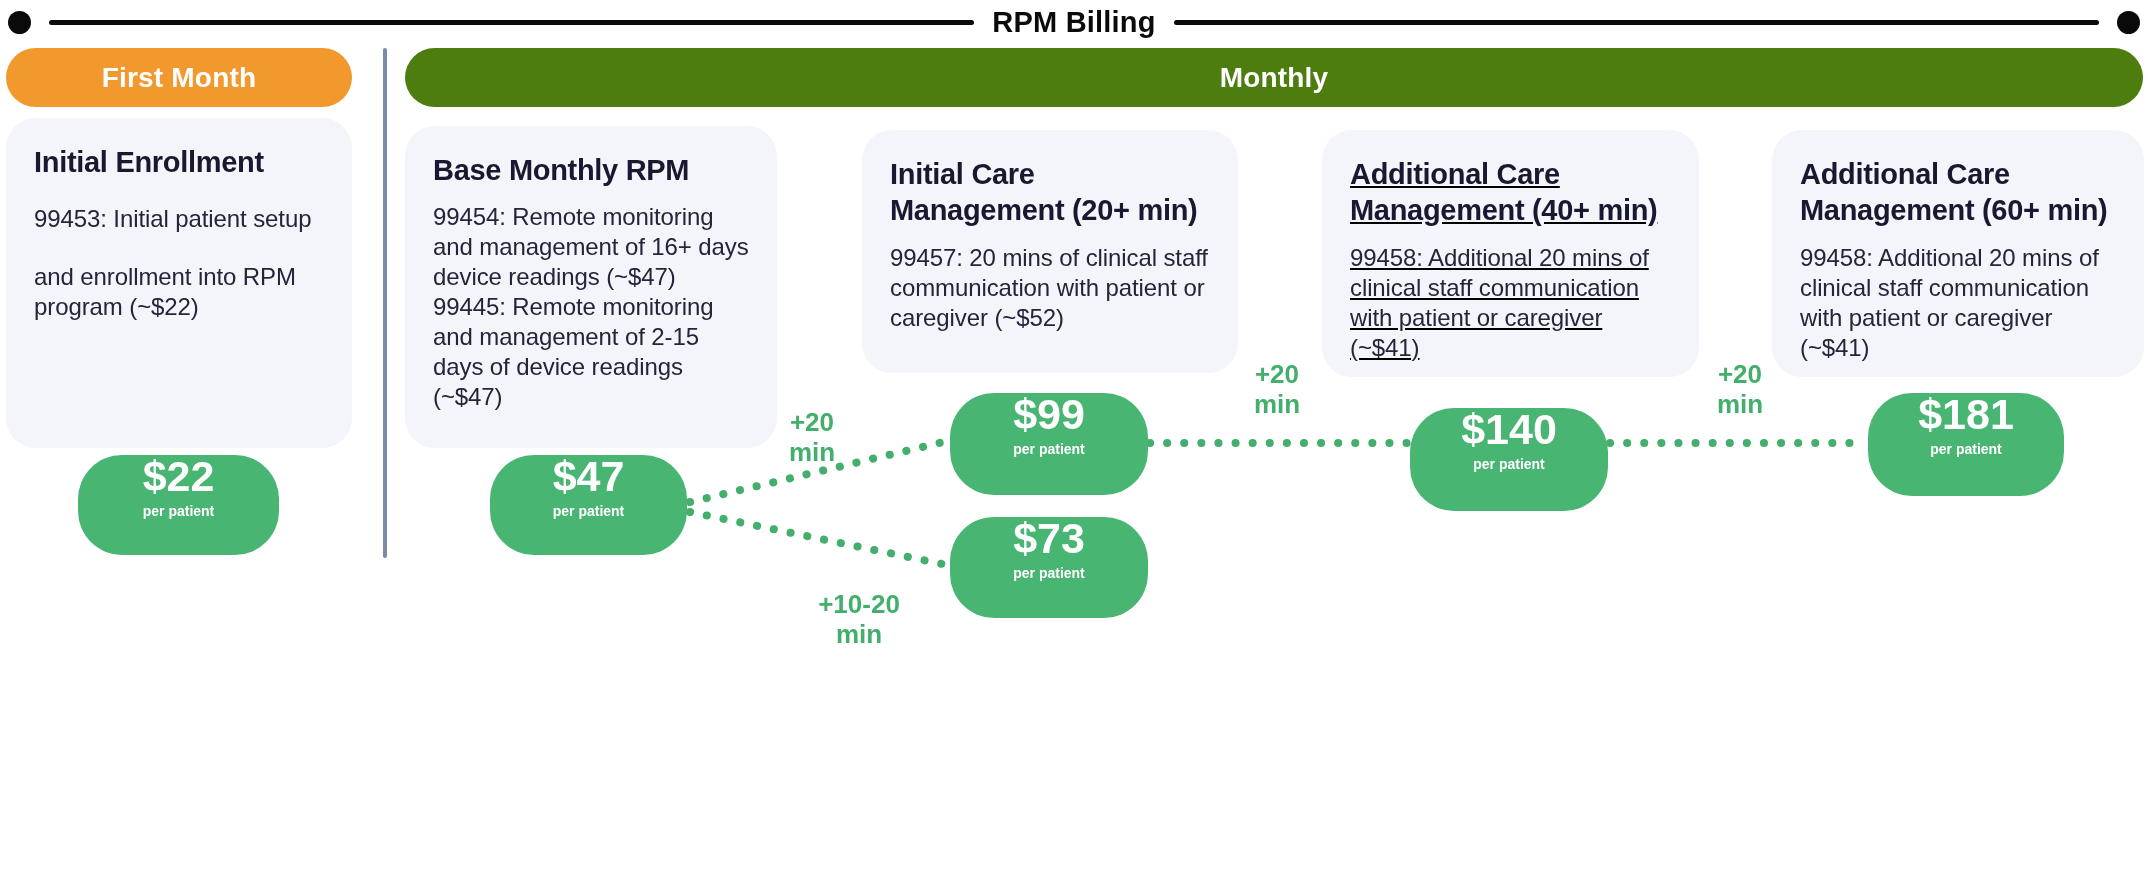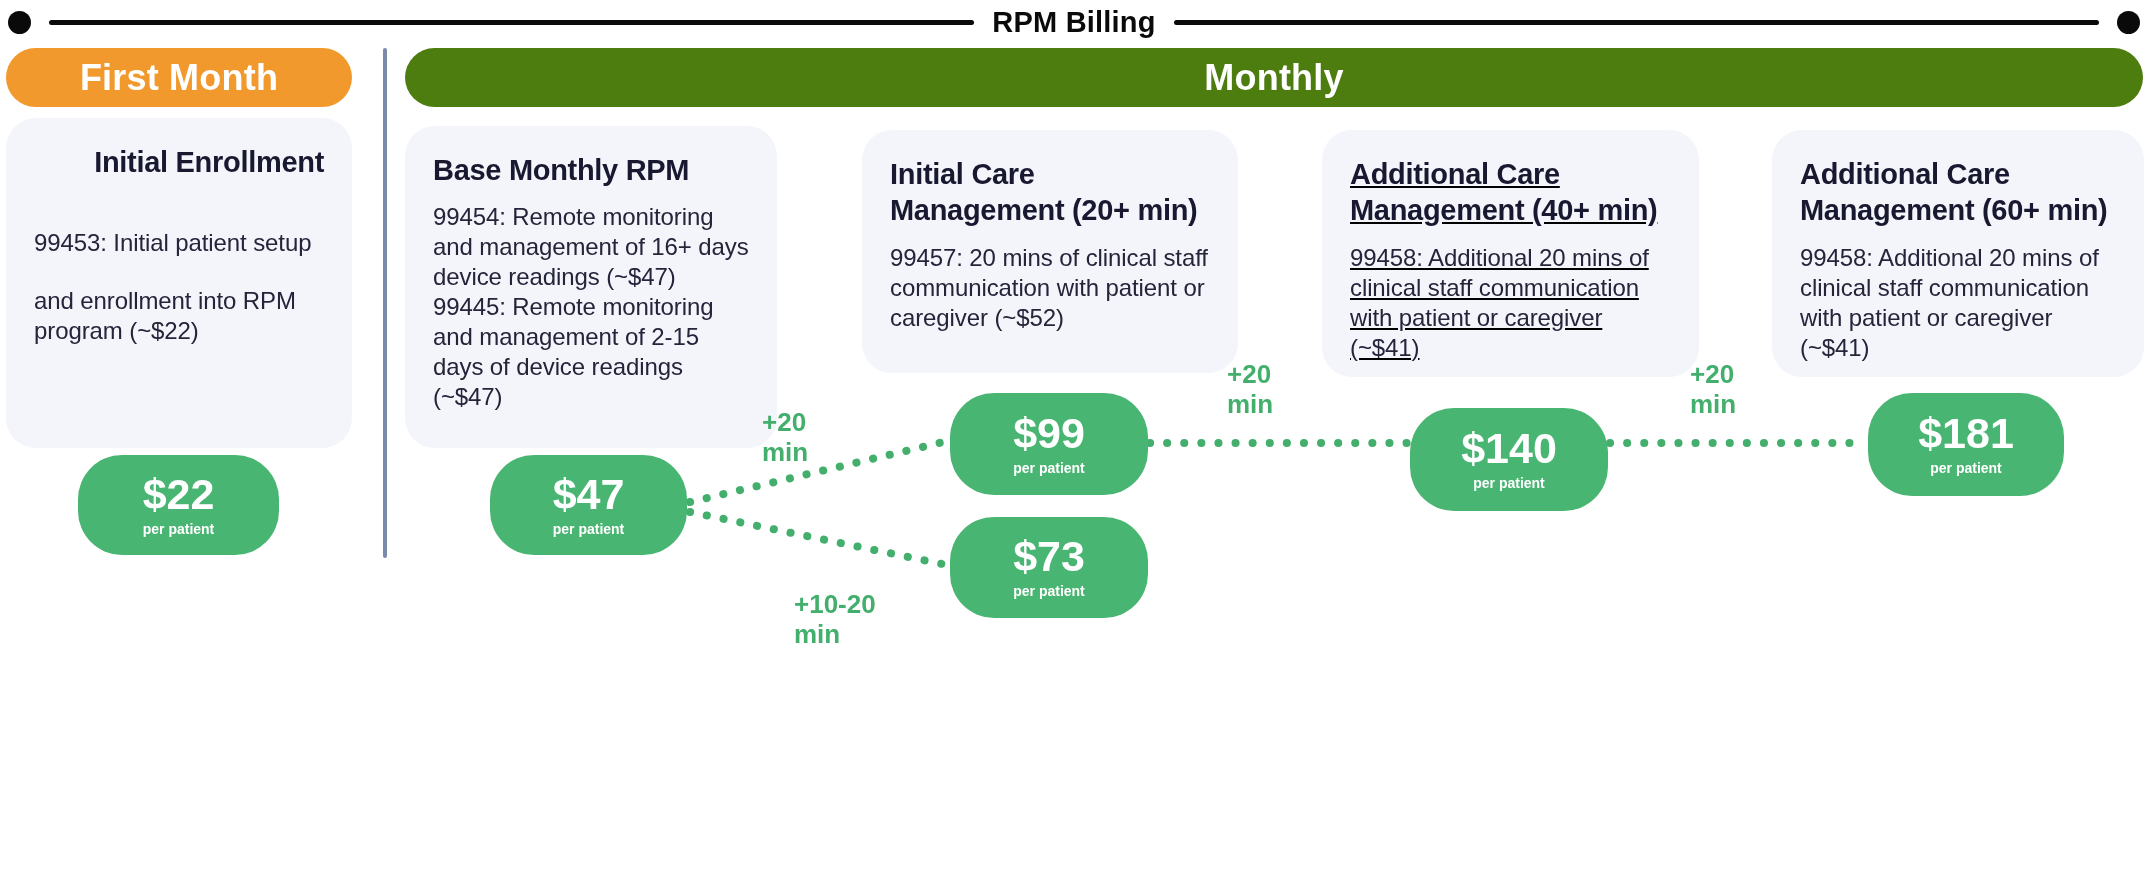--- a/index.html
+++ b/index.html
@@ -7,38 +7,38 @@
     position:relative;width:2148px;height:830px;background:#ffffff;
     font-family:"Liberation Sans",sans-serif;overflow:hidden;
   }
   
   .title-bar{position:absolute;left:8px;right:8px;top:4px;height:36px;display:flex;align-items:center;gap:18px;}
   .t-dot{width:23px;height:23px;border-radius:50%;background:#0a0a0a;flex:0 0 auto;}
   .t-rule{flex:1 1 auto;height:5px;background:#0a0a0a;border-radius:3px;}
   .t-text{margin:0;font-size:29px;font-weight:800;color:#0a0a0a;letter-spacing:.2px;white-space:nowrap;}
   
   .col-header{position:absolute;height:59px;border-radius:30px;display:flex;align-items:center;justify-content:center;
-    color:#fff;font-size:36px;font-weight:700;letter-spacing:.2px;}
+    color:#fff;font-size:28px;font-weight:700;letter-spacing:.2px;}
   .col-header--orange{background:#F2992D;}
   .col-header--blue{background:#4d7c0f;}
   .divider{position:absolute;background:#7C8AA9;border-radius:2px;}
   
   .card{position:absolute;background:#F4F5FA;border-radius:30px;padding:26px 28px;box-sizing:border-box;}
   .card-title{margin:0 0 14px;font-size:29px;font-weight:700;line-height:1.25;color:#181830;letter-spacing:-0.3px;}
   .card-line{margin:0;font-size:24px;line-height:1.25;color:#24243a;letter-spacing:-0.1px;}
-  .card--enrollment .card-title{margin-bottom:48px;text-align:right;}
+  .card--enrollment .card-title{margin-bottom:24px;}
   .card--enrollment .card-line + .card-line{margin-top:28px;}
   
   .badge{position:absolute;background:#49B572;border-radius:44px;color:#fff;
-    display:flex;flex-direction:column;align-items:center;justify-content:center;}
+    display:flex;flex-direction:column;align-items:center;}
   .badge-value{font-size:43px;font-weight:700;line-height:1;}
   .badge-unit{font-size:14px;font-weight:700;line-height:1.15;margin-top:5px;}
   
   .connectors{position:absolute;left:0;top:0;}
-  .conn-label{position:absolute;color:#44AF6D;font-size:26px;font-weight:700;line-height:1.15;text-align:left;}
+  .conn-label{position:absolute;color:#44AF6D;font-size:26px;font-weight:700;line-height:1.15;text-align:center;}
 </style>
 </head>
 <body>
 
 <div id="canvas">
 
   <div class="title-bar">
     <span class="t-dot"></span>
     <span class="t-rule"></span>
     <h1 class="t-text">RPM Billing</h1>

